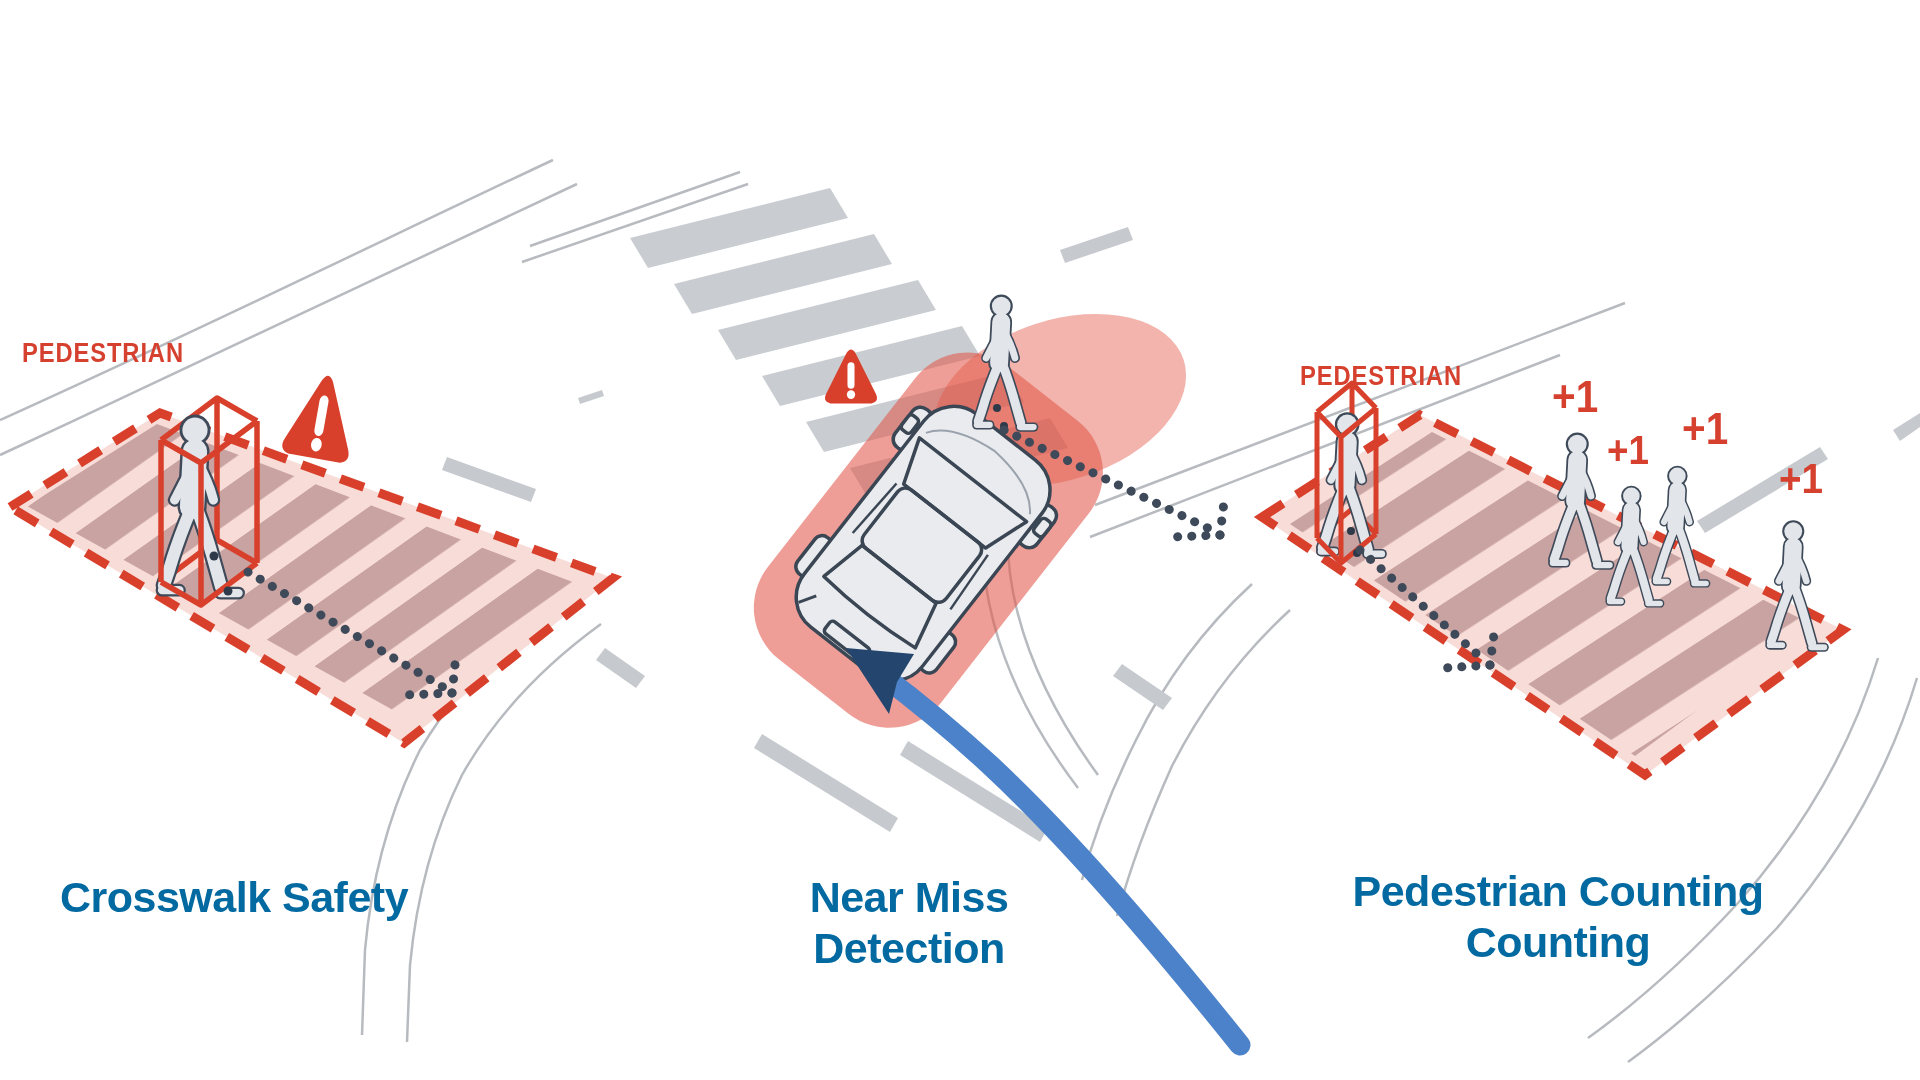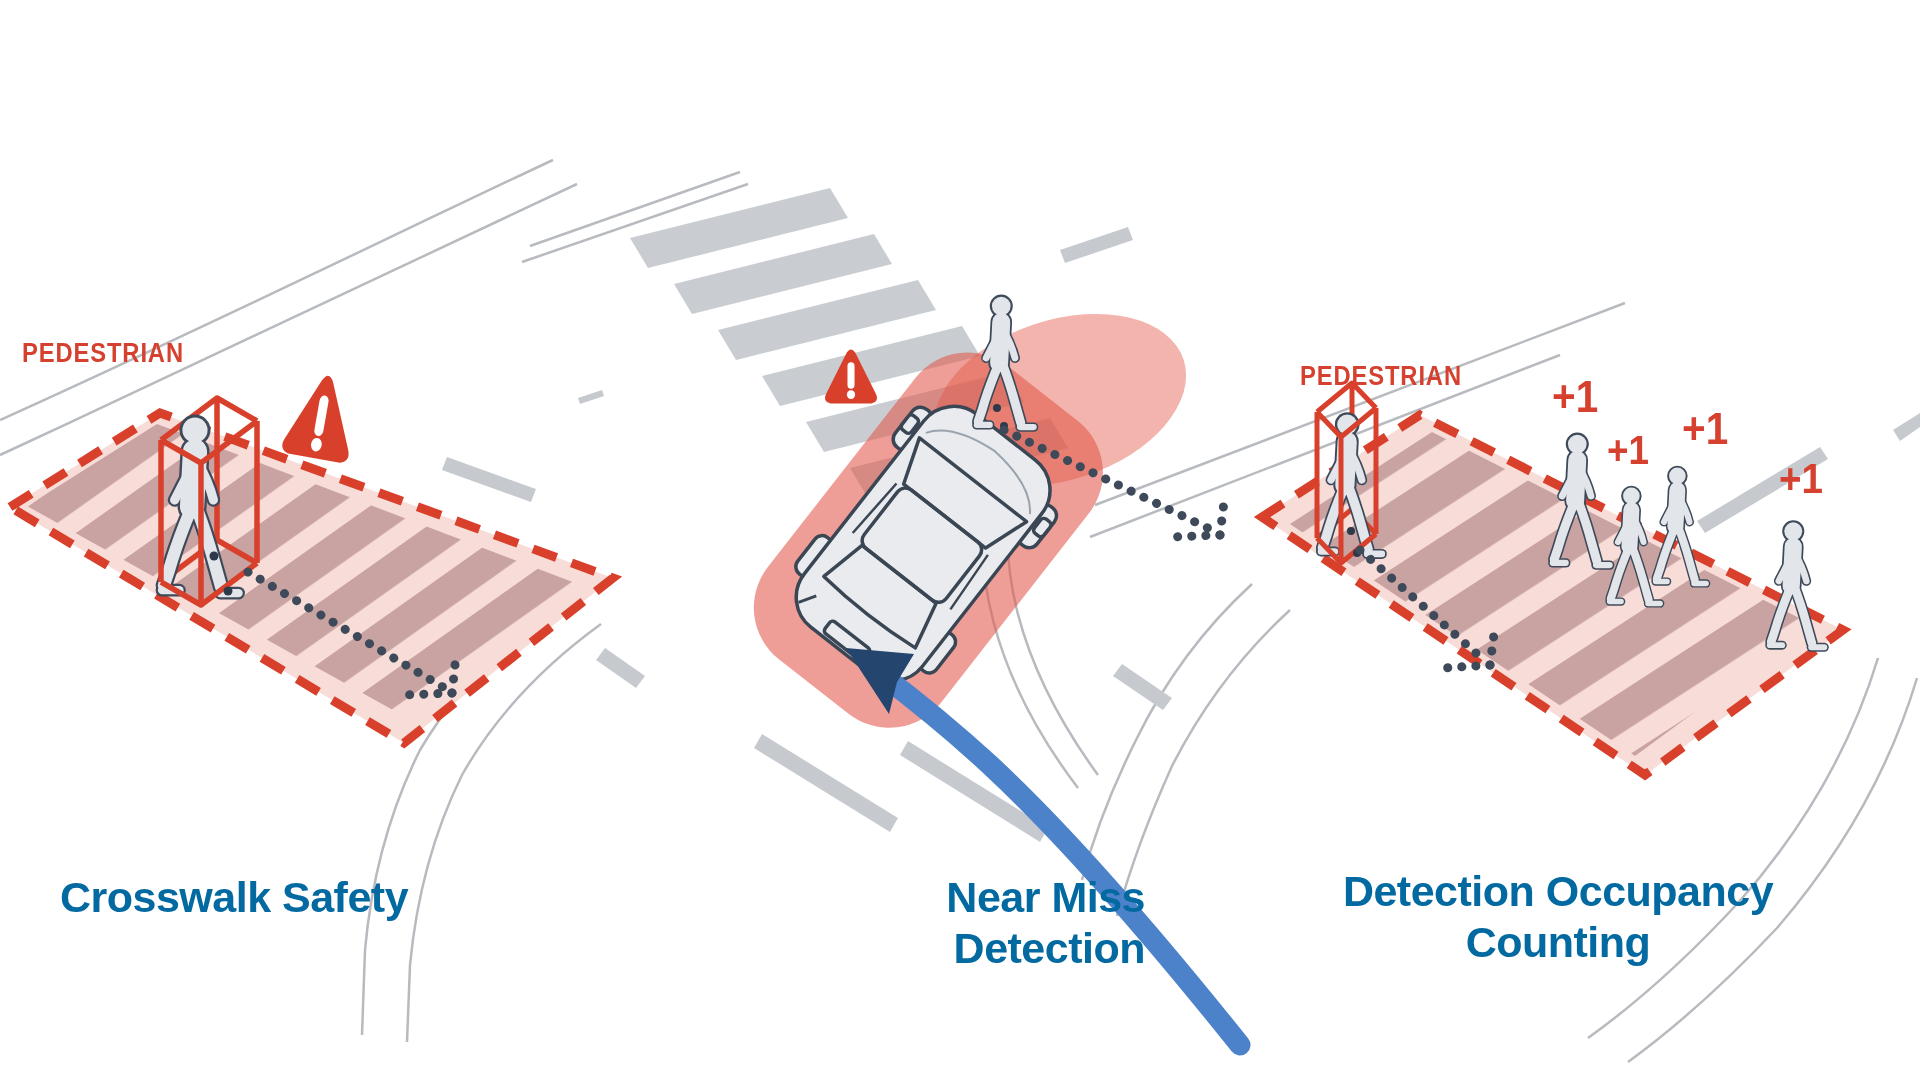--- a/index.html
+++ b/index.html
@@ -235,16 +235,16 @@
 <div class="overlay ped-label" style="left:22px;top:338px;">PEDESTRIAN</div>
 
 <div class="overlay ped-label" style="left:1300px;top:361px;">PEDESTRIAN</div>
 
 <div class="overlay plus-label" style="left:1552px;top:372px;font-size:44px;">+1</div>
 <div class="overlay plus-label" style="left:1607px;top:428px;font-size:40px;">+1</div>
 <div class="overlay plus-label" style="left:1682px;top:404px;font-size:44px;">+1</div>
 <div class="overlay plus-label" style="left:1779px;top:455px;font-size:42px;">+1</div>
 
 <div class="caption" style="left:34px;top:872px;width:400px;">Crosswalk Safety</div>
-<div class="caption" style="left:745px;top:872px;width:400px;text-align:right;">Near Miss Detection</div>
-<div class="caption" style="left:1308px;top:866px;width:500px;">Detection Occupancy Counting</div>
+<div class="caption" style="left:709px;top:872px;width:400px;">Near Miss Detection</div>
+<div class="caption" style="left:1308px;top:866px;width:500px;">Pedestrian Counting Counting</div>
 
 </div>
 
 </body></html>

